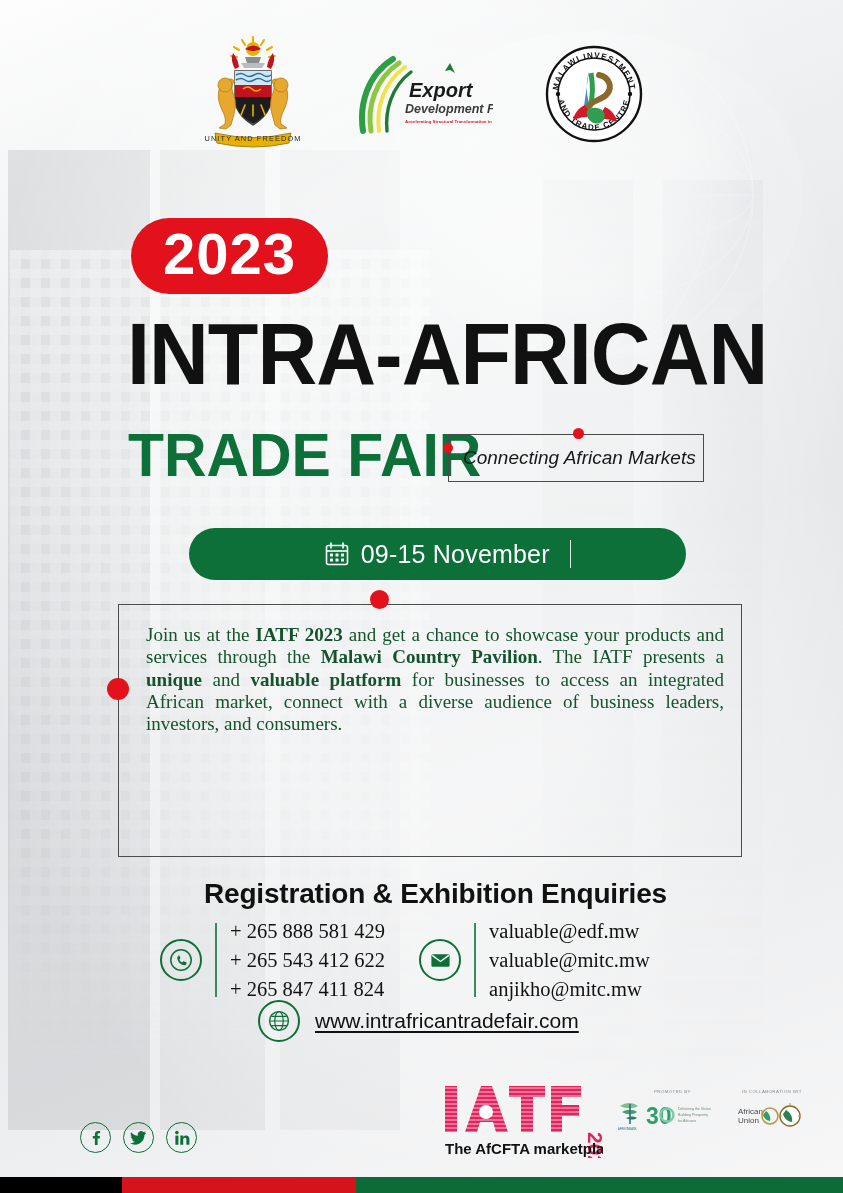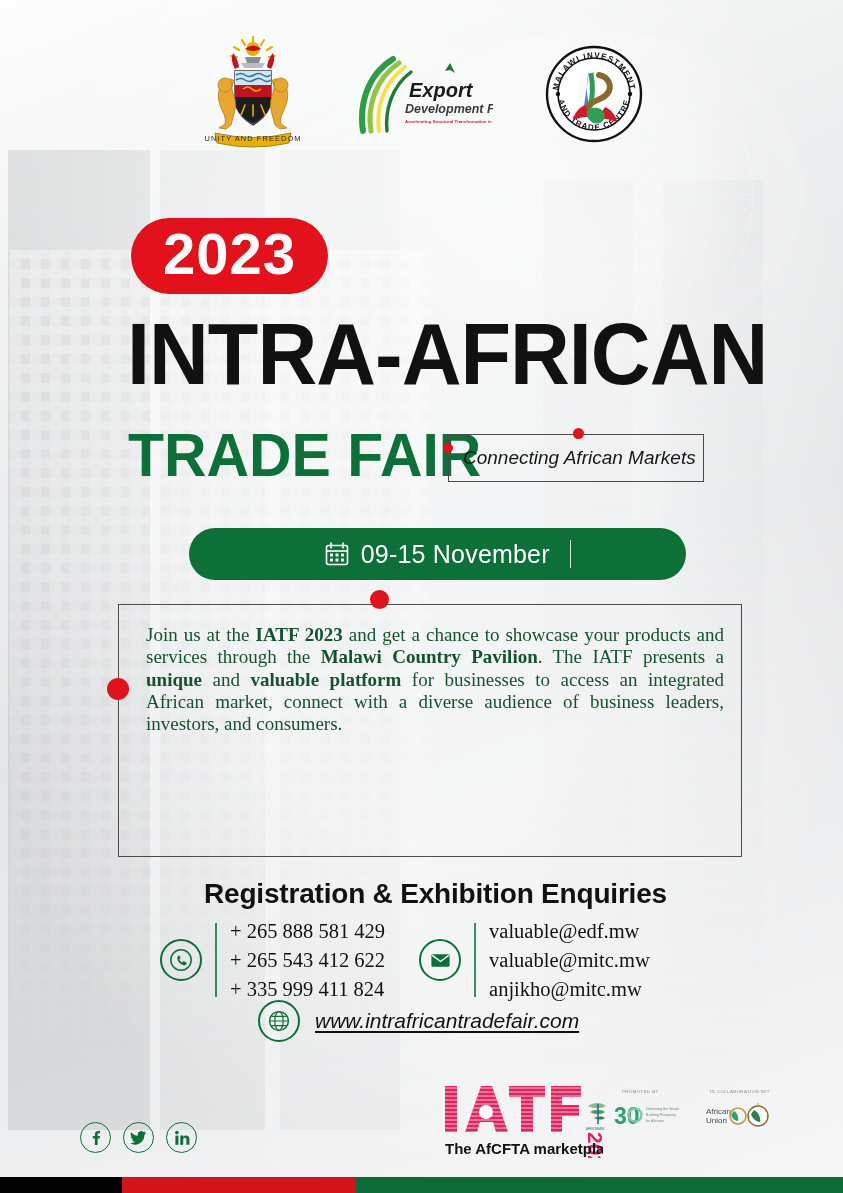--- a/index.html
+++ b/index.html
@@ -168,26 +168,26 @@
   }
   .bar{ width:2px; height:74px; background:#0c7038; opacity:.8; }
   .clist{ display:flex; flex-direction:column; gap:3px; }
   .clist div{ font-size:20.5px; color:#111; line-height:1.28; white-space:nowrap;font-family:Liberation Serif, serif; }
 
   .web-row{
     position:absolute; left:258px; top:1000px;
     display:flex; align-items:center; gap:15px;
   }
   .web-row .url{
-    font-size:21px; color:#111; text-decoration:underline; text-underline-offset:3px;font-style:italic;
+    font-size:21px; color:#111; text-decoration:underline; text-underline-offset:3px;
   }
 
   
   .iatf-logo{ position:absolute; left:443px; top:1082px; width:160px; height:76px; }
-  .partners{ position:absolute; left:580px; top:1084px; width:190px; height:66px; }
+  .partners{ position:absolute; left:612px; top:1084px; width:190px; height:66px; }
 
   
   .social{
     position:absolute; left:80px; top:1122px;
     display:flex; gap:12px; align-items:center;
   }
   .soc{
     width:31px; height:31px; border-radius:50%;
     border:1.6px solid #0c7038; color:#0c7038;
     display:flex; align-items:center; justify-content:center;
@@ -360,21 +360,21 @@
       <span class="circ-icon">
         <svg width="24" height="24" viewBox="0 0 24 24" aria-hidden="true">
           <circle cx="12" cy="12" r="10.2" fill="none" stroke="#0c7038" stroke-width="1.5"></circle>
           <path d="M9 7.2c.7-.2 1.3.1 1.6.8l.7 1.6c.2.5.1 1-.3 1.3l-.7.6c.5 1.3 1.6 2.4 2.9 2.9l.6-.7c.3-.4.8-.5 1.3-.3l1.6.7c.7.3 1 .9.8 1.6-.3 1-1.2 1.6-2.2 1.5-3.7-.4-6.6-3.3-7-7-.1-1 .6-1.9 1.5-2.2z" fill="#0c7038"></path>
         </svg>
       </span>
       <span class="bar"></span>
       <div class="clist">
         <div>+ 265 888 581 429</div>
         <div>+ 265 543 412 622</div>
-        <div>+ 335 999 411 824</div>
+        <div>+ 265 847 411 824</div>
       </div>
     </div>
 
     <div class="cgroup" style="margin-left:34px">
       <span class="circ-icon">
         <svg width="23" height="23" viewBox="0 0 24 24" aria-hidden="true">
           <rect x="2.5" y="5.5" width="19" height="13" rx="1.6" fill="#0c7038"></rect>
           <path d="M3.4 6.6L12 13l8.6-6.4" fill="none" stroke="#fff" stroke-width="1.5"></path>
         </svg>
       </span>

